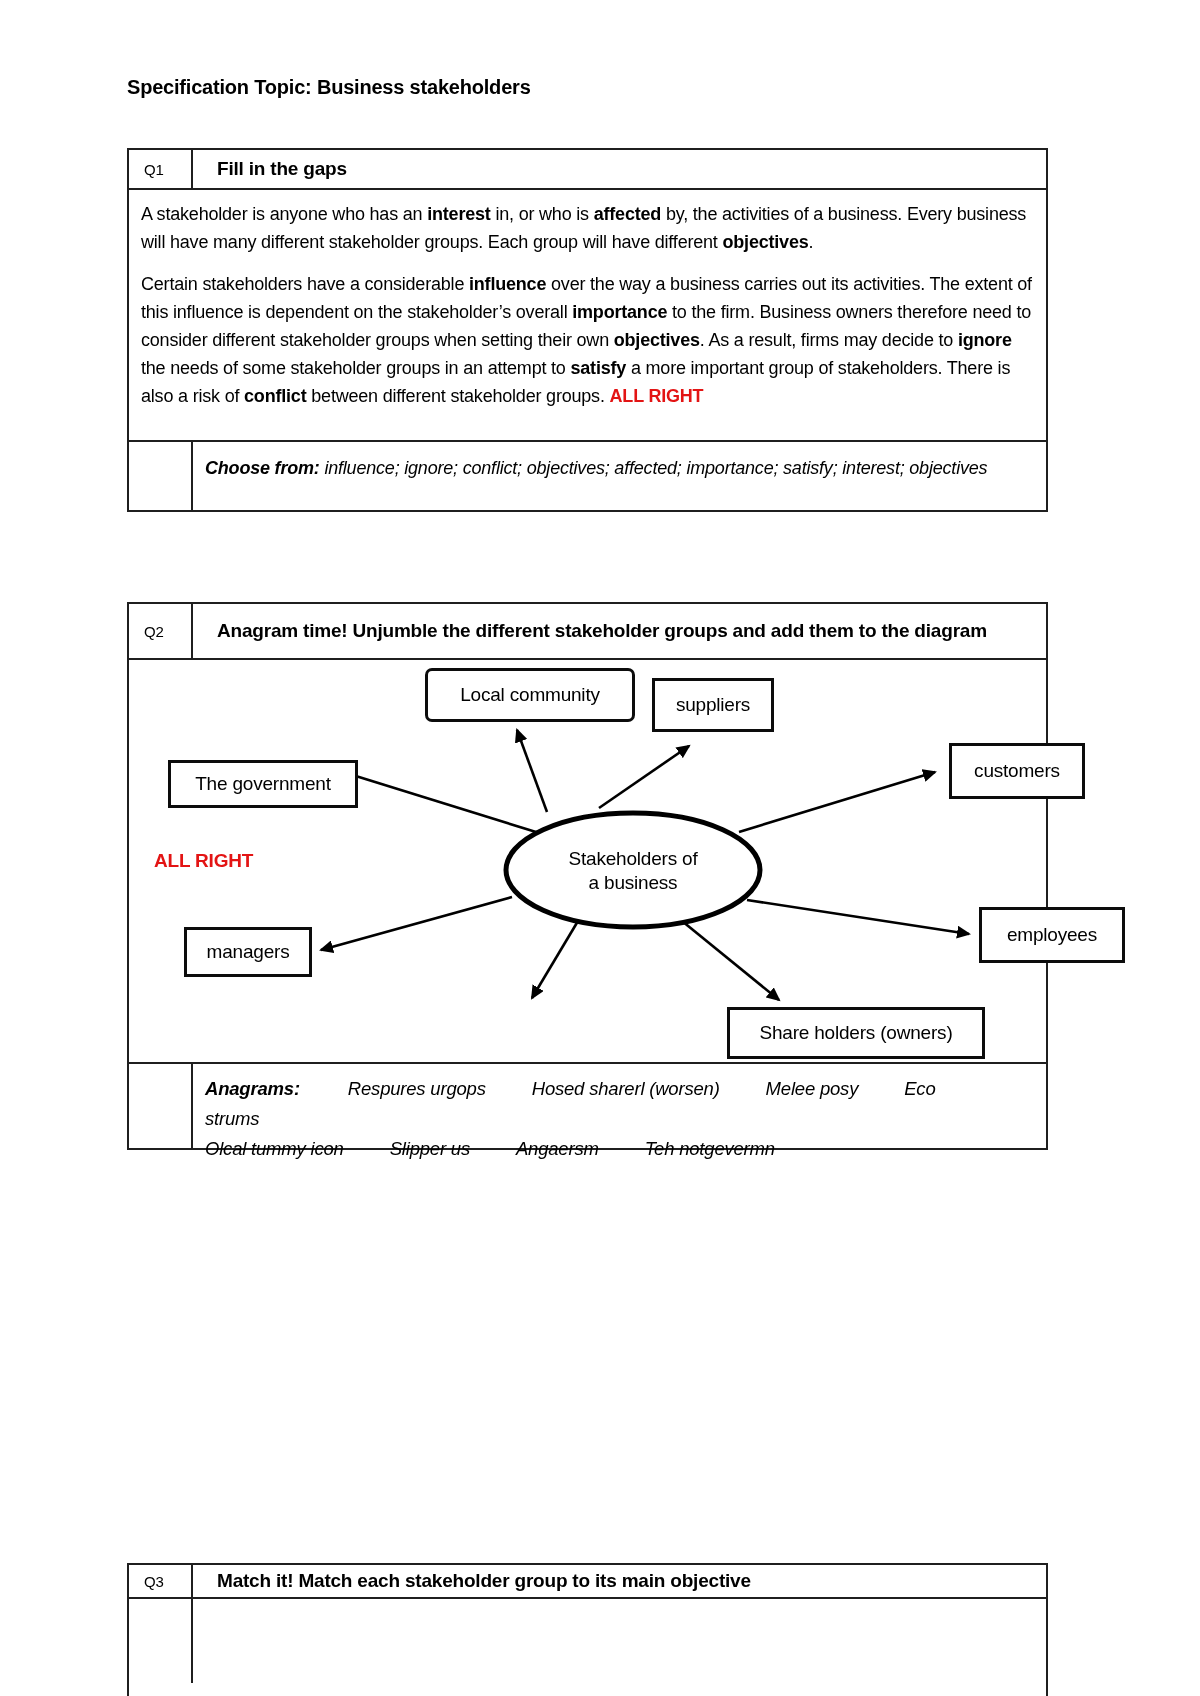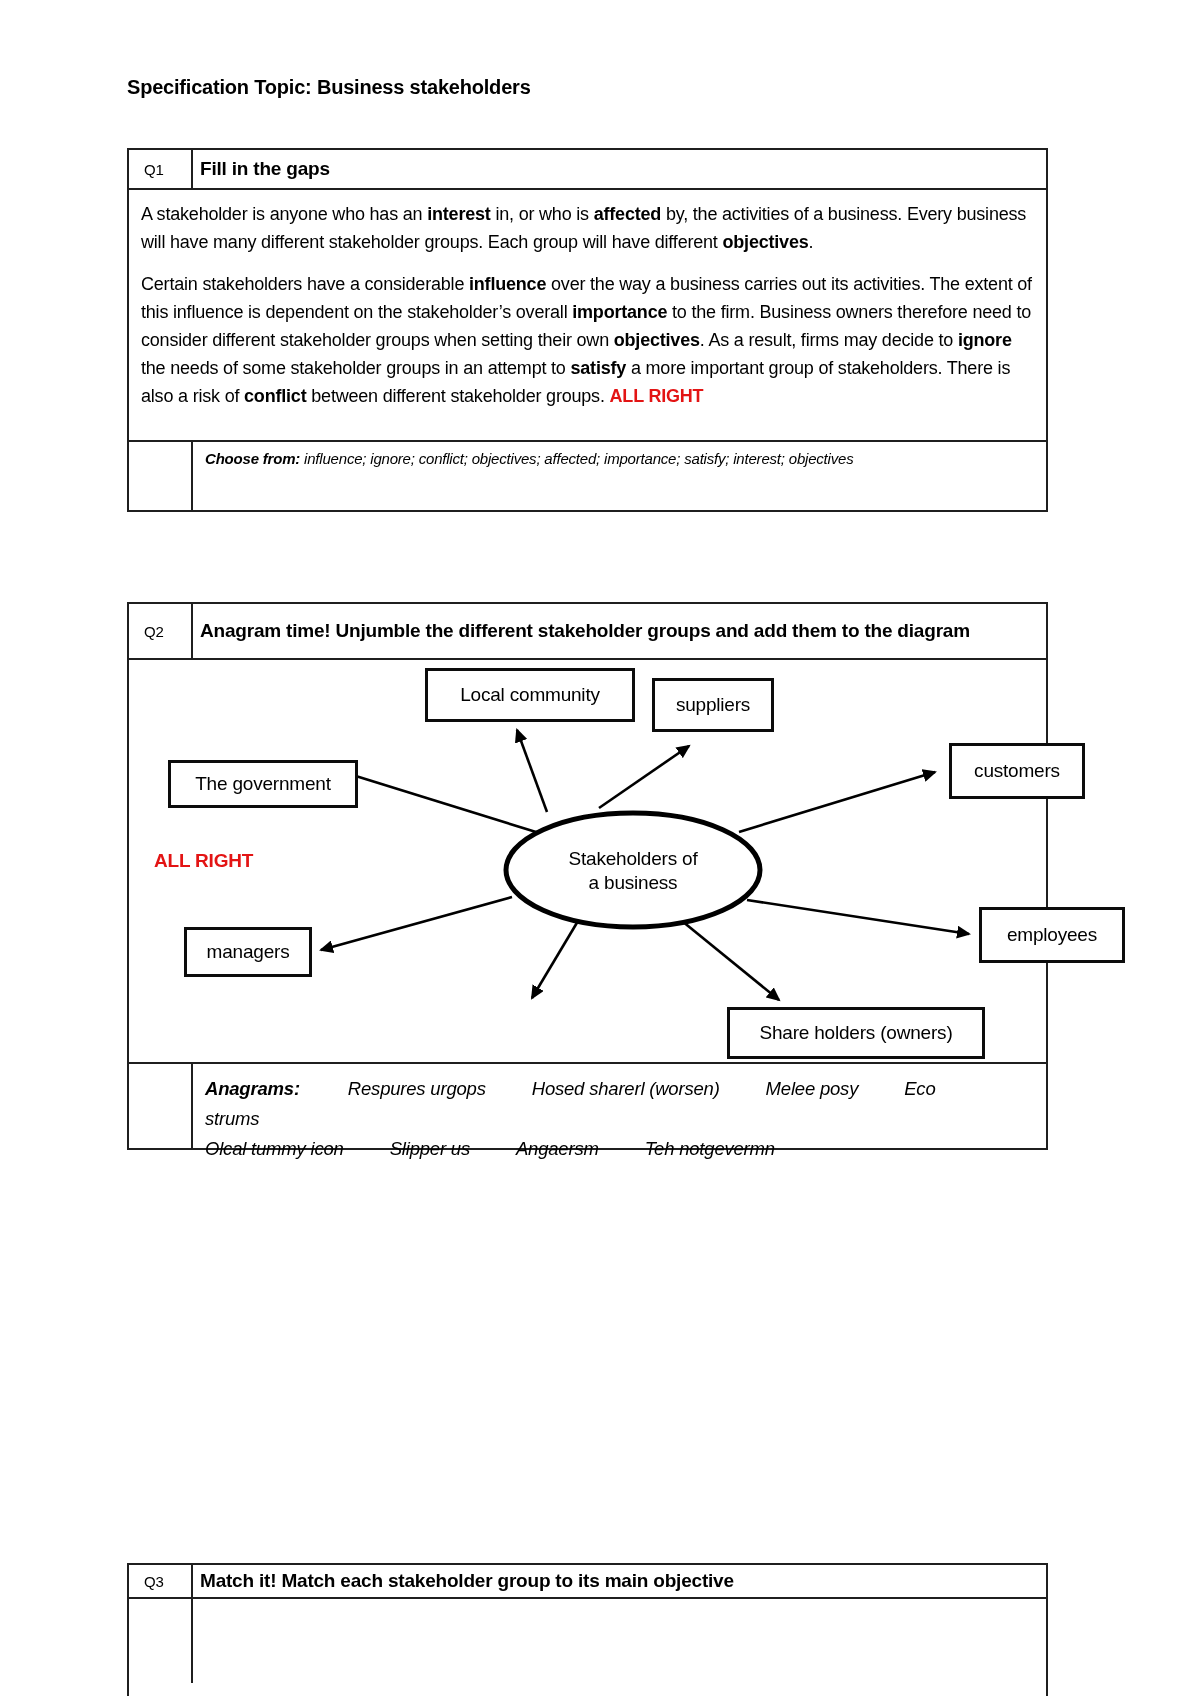--- a/index.html
+++ b/index.html
@@ -5,26 +5,26 @@
   html,body{margin:0;padding:0;background:#fff;}
   body{
     width:1200px;height:1696px;position:relative;
     font-family:"Liberation Sans","DejaVu Sans",sans-serif;
     color:#000;font-size:18px;letter-spacing:-0.2px;
   }
   .qtable{position:absolute;left:127px;width:921px;border:2px solid #1f1f1f;box-sizing:border-box;background:#fff;}
   .qrow{display:flex;box-sizing:border-box;}
   .qcell-id{width:64px;flex:0 0 64px;border-right:2px solid #1f1f1f;box-sizing:border-box;
             display:flex;align-items:center;padding-left:15px;font-size:15px;}
-  .qcell-head{flex:1;display:flex;align-items:center;padding-left:7px;font-weight:bold;font-size:19px;}
+  .qcell-head{flex:1;display:flex;align-items:center;padding-left:24px;font-weight:bold;font-size:19px;}
   .qbody{padding:10px 14px 20px 12px;line-height:28px;font-size:18px;}
   .qbody p{margin:0 0 14px 0;}
   .qbody p:last-child{margin-bottom:0;}
   .chooserow{border-top:2px solid #1f1f1f;}
-  .choosecell{flex:1;padding:3px 14px 6px 12px;line-height:28px;font-style:italic;font-size:15px;}
+  .choosecell{flex:1;padding:12px 14px 6px 12px;line-height:28px;font-style:italic;font-size:18px;}
   .diagram-cell{position:relative;height:404px;border-top:2px solid #1f1f1f;box-sizing:border-box;}
   .dbox{position:absolute;border:3px solid #0c0c0c;box-sizing:border-box;background:#fff;
         display:flex;align-items:center;justify-content:center;font-size:19px;z-index:2;}
   .center-label{position:absolute;text-align:center;font-size:19px;line-height:24px;z-index:2;}
   .annotation{position:absolute;font-weight:bold;font-size:19px;z-index:2;}
   .anagramrow{border-top:2px solid #1f1f1f;}
   .anagramcell{flex:1;padding:10px 14px 6px 12px;line-height:30px;font-style:italic;font-size:18.5px;}
   .anagram-label{font-weight:bold;margin-right:48px;}
   .anagram-item{margin-right:46px;}
   .diagram-svg{position:absolute;left:0;top:0;z-index:1;}
@@ -80,21 +80,21 @@
       <ellipse cx="504" cy="210" rx="127" ry="57" fill="#fff" stroke="#000" stroke-width="5"></ellipse>
     </svg>
 
     <div class="center-label" style="left:394px;top:187px;width:220px;">
       <div>Stakeholders of</div>
       <div>a business</div>
     </div>
 
     <div class="annotation" style="left: 25px; top: 190px; color: rgb(227, 20, 20);">ALL RIGHT</div>
 
-    <div class="dbox" style="left:296px;top:8px;width:210px;height:54px;">Local community</div>
+    <div class="dbox" style="left:296px;top:8px;width:210px;height:54px;border-radius:7px;">Local community</div>
     <div class="dbox" style="left:523px;top:18px;width:122px;height:54px;">suppliers</div>
     <div class="dbox" style="left:11px;top:100px;width:190px;height:48px;margin-left:28px;">The government</div>
     <div class="dbox" style="left:820px;top:83px;width:136px;height:56px;">customers</div>
     <div class="dbox" style="left:55px;top:267px;width:128px;height:50px;">managers</div>
     <div class="dbox" style="left:850px;top:247px;width:146px;height:56px;">employees</div>
     <div class="dbox" style="left:598px;top:347px;width:258px;height:52px;">Share holders (owners)</div>
   </div>
 
   <div class="qrow anagramrow" style="height:86px;">
     <div class="qcell-id"></div>

